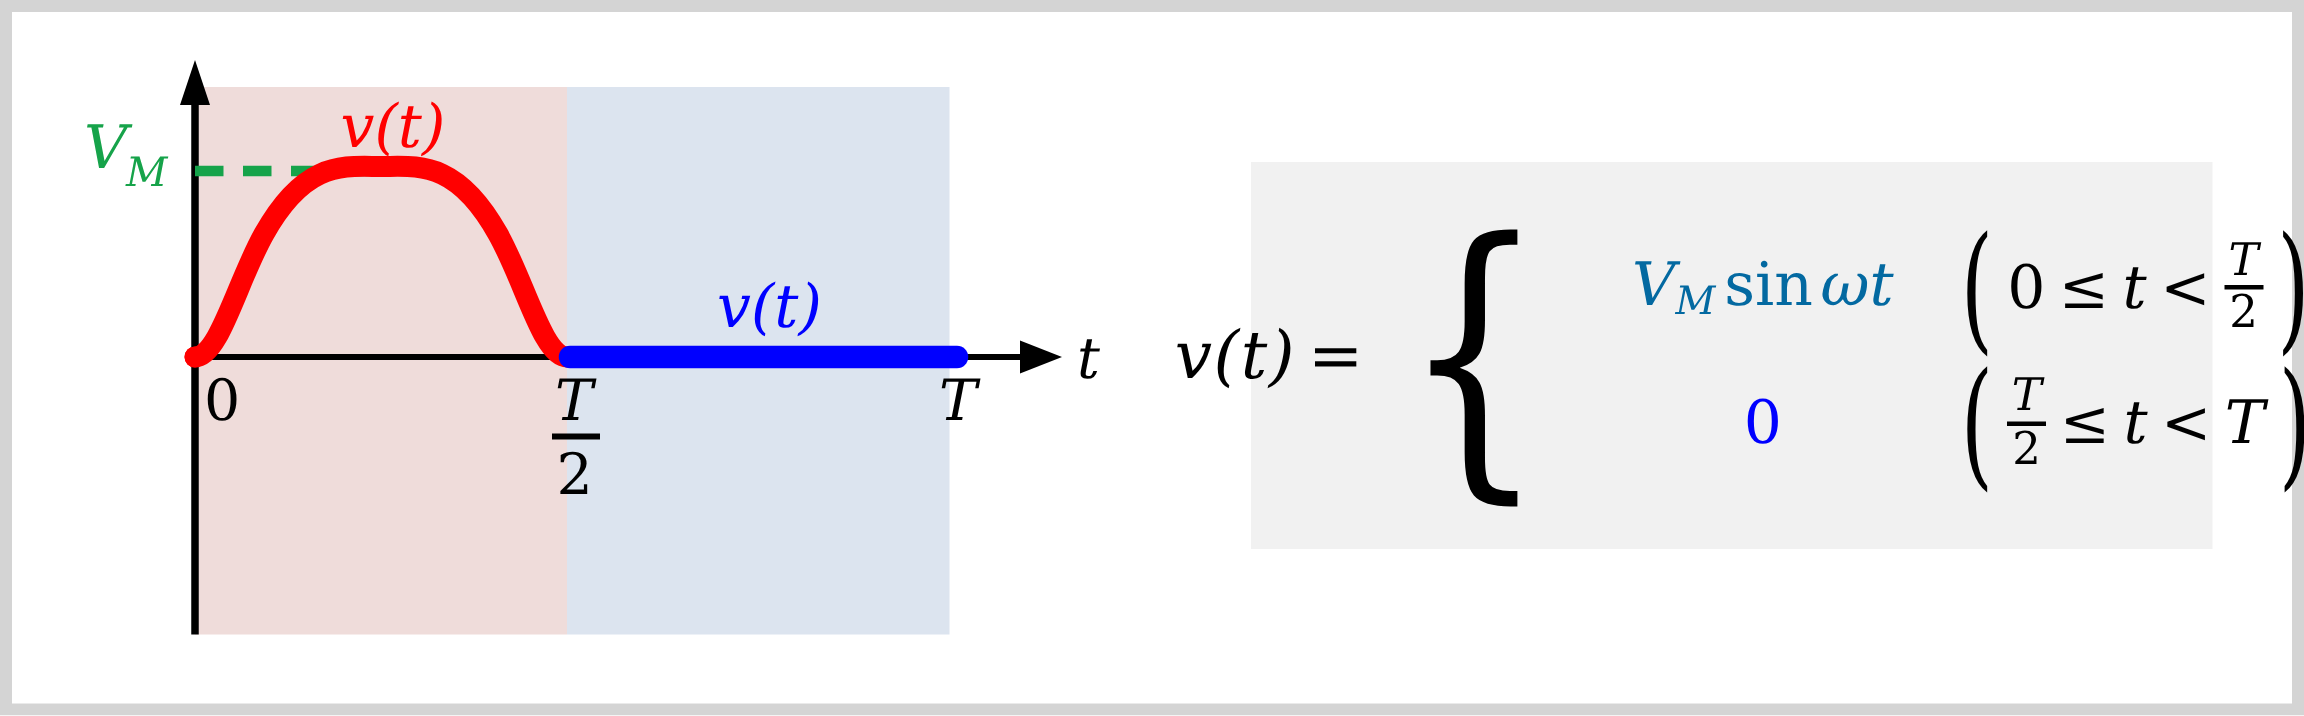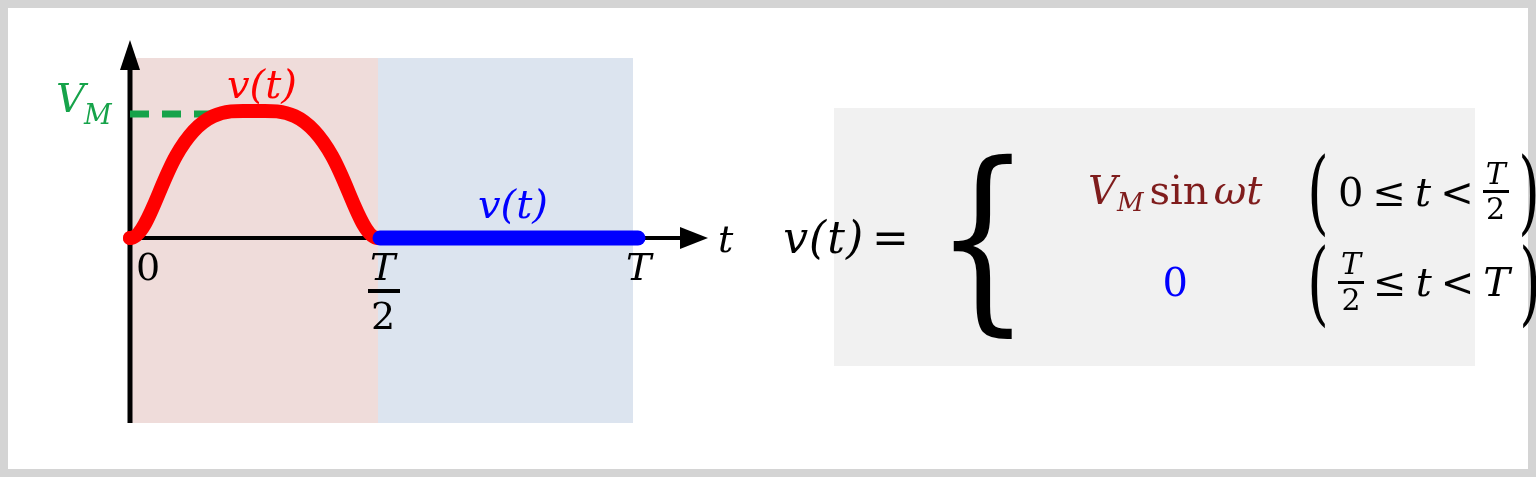--- a/index.html
+++ b/index.html
@@ -100,21 +100,21 @@
     display: flex;
     align-items: center;
   }
   .case-value {
     width: 250px;
     text-align: center;
     font-family: "DejaVu Serif", "Liberation Serif", serif;
     font-size: 40px;
     white-space: nowrap;
   }
-  .case-value.red { color: #7f1d1d; }
+  .case-value.red { color: #0369a1; }
   .case-value.blue { color: #0000ff; }
   .case-value .vm {
     font-style: italic;
   }
   .case-value .sub {
     font-size: 26px;
     vertical-align: -0.25em;
     font-style: italic;
   }
   .case-value .op {

